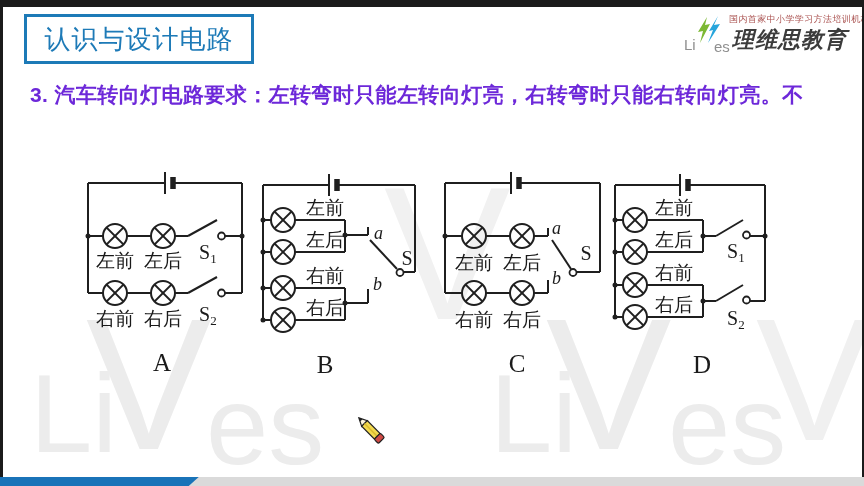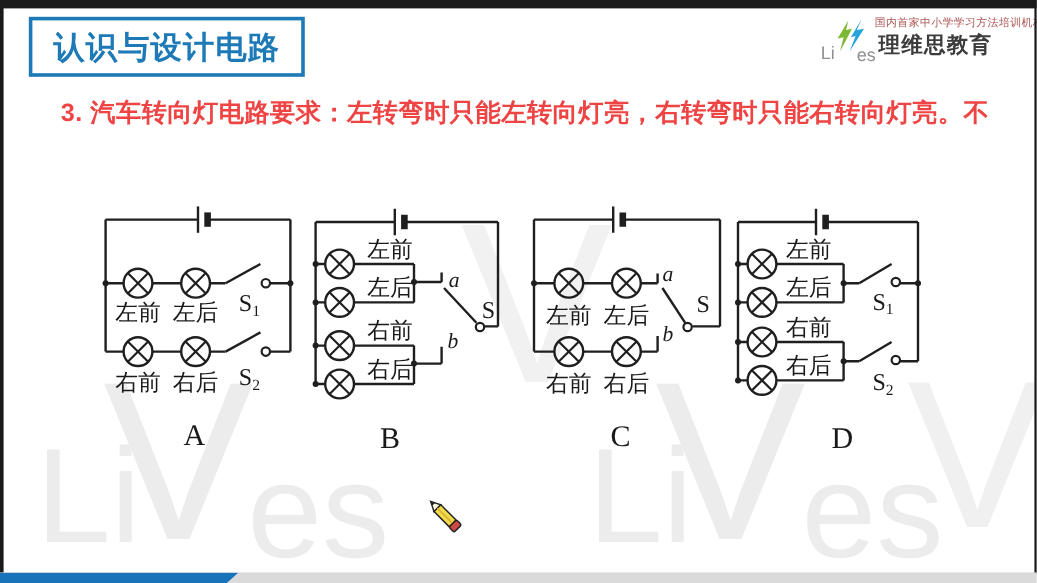--- a/index.html
+++ b/index.html
@@ -10,34 +10,34 @@
   
   .frame-top{position:absolute;left:0;top:0;width:864px;height:7px;background:#1b1b1b;z-index:5;}
   .frame-left{position:absolute;left:0;top:0;width:3px;height:478px;background:#1b1b1b;z-index:5;}
   .frame-right{position:absolute;right:0;top:0;width:2px;height:478px;background:#1b1b1b;z-index:5;}
 
   
   .title-box{
     position:absolute;left:24px;top:14px;width:224px;height:44px;
     border:3px solid #1d7ab7;display:flex;align-items:center;justify-content:center;z-index:3;background:#fff;
   }
-  .title-text{font-size:26px;font-weight:bold;color:#1d7ab7;letter-spacing:1px;white-space:nowrap;}
+  .title-text{font-size:26px;font-weight:normal;color:#1d7ab7;letter-spacing:1px;white-space:nowrap;}
 
   
   .logo{position:absolute;z-index:3;}
   .logo-tagline{left:729px;top:13px;font-size:9px;color:#aa5250;letter-spacing:0.4px;white-space:nowrap;}
   .logo-li,.logo-es{font-size:15px;color:#8f8f8f;}
   .logo-li{left:684px;top:36px;}
   .logo-es{left:714px;top:38px;}
   .logo-bolt{left:697px;top:16px;}
-  .logo-cn{left:732px;top:25px;font-size:18px;font-weight:bold;color:#3c3c3c;letter-spacing:1px;white-space:nowrap;}
+  .logo-cn{left:732px;top:25px;font-size:22px;font-weight:bold;color:#3c3c3c;letter-spacing:1px;white-space:nowrap;font-style:italic;}
 
   
   .question{position:absolute;left:30px;top:76px;width:815px;z-index:2;
-    font-size:21px;font-weight:600;color:#ef4444;line-height:38px;letter-spacing:0.4px;text-align:center;}
+    font-size:21px;font-weight:600;color:#6d28d9;line-height:38px;letter-spacing:0.4px;}
   .q-line{white-space:nowrap;}
 
   
   .wm{position:absolute;color:#ececec;z-index:0;font-family:"Liberation Sans",sans-serif;line-height:1;}
   .wm-li1{left:30px;top:358px;font-size:112px;}
   .wm-v1{left:86px;top:290px;font-size:188px;}
   .wm-es1{left:206px;top:370px;font-size:112px;}
   .wm-li2{left:490px;top:358px;font-size:112px;}
   .wm-v2{left:546px;top:290px;font-size:188px;}
   .wm-es2{left:668px;top:370px;font-size:112px;}

